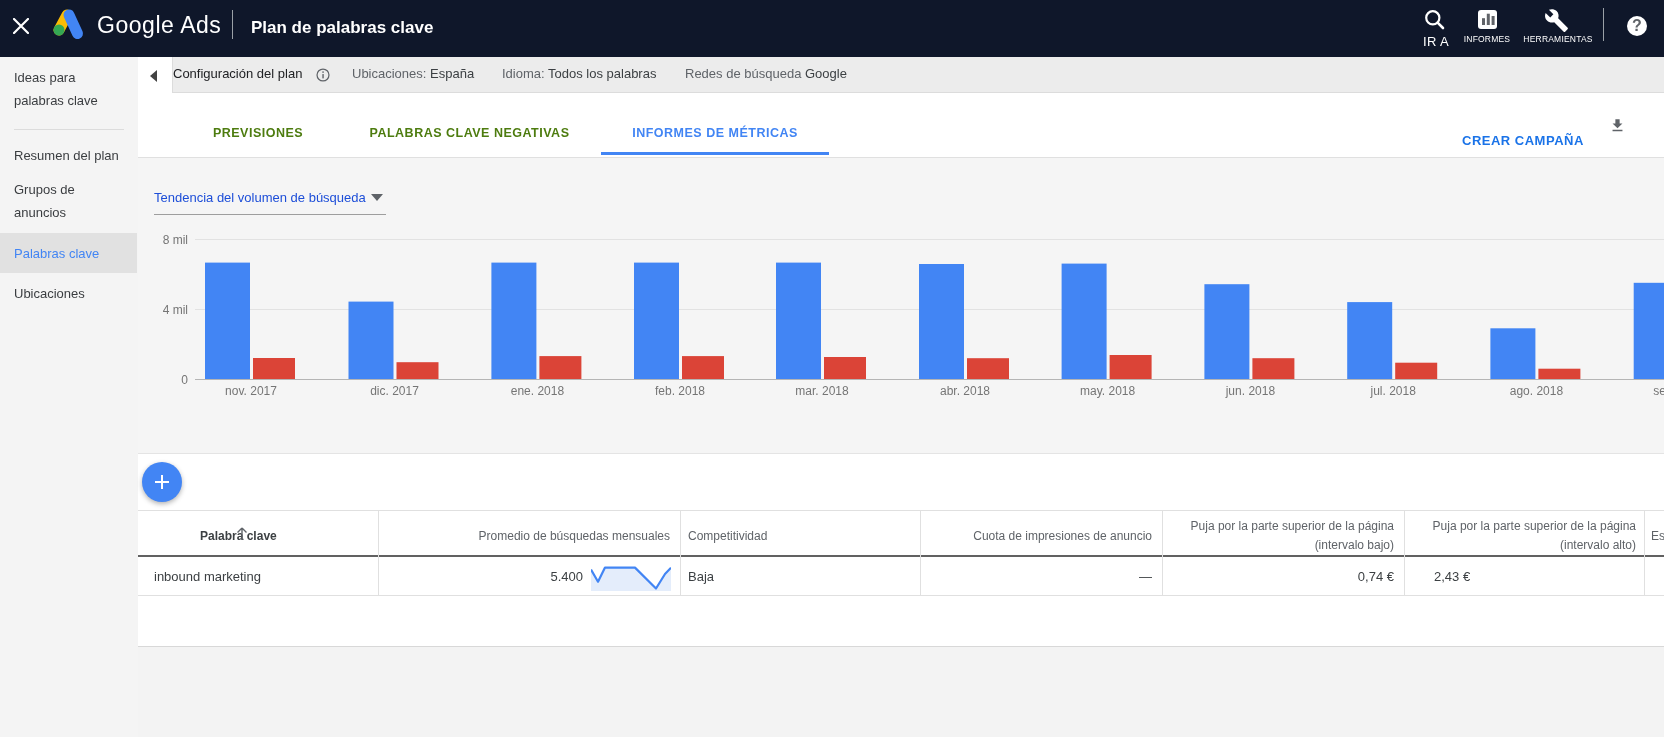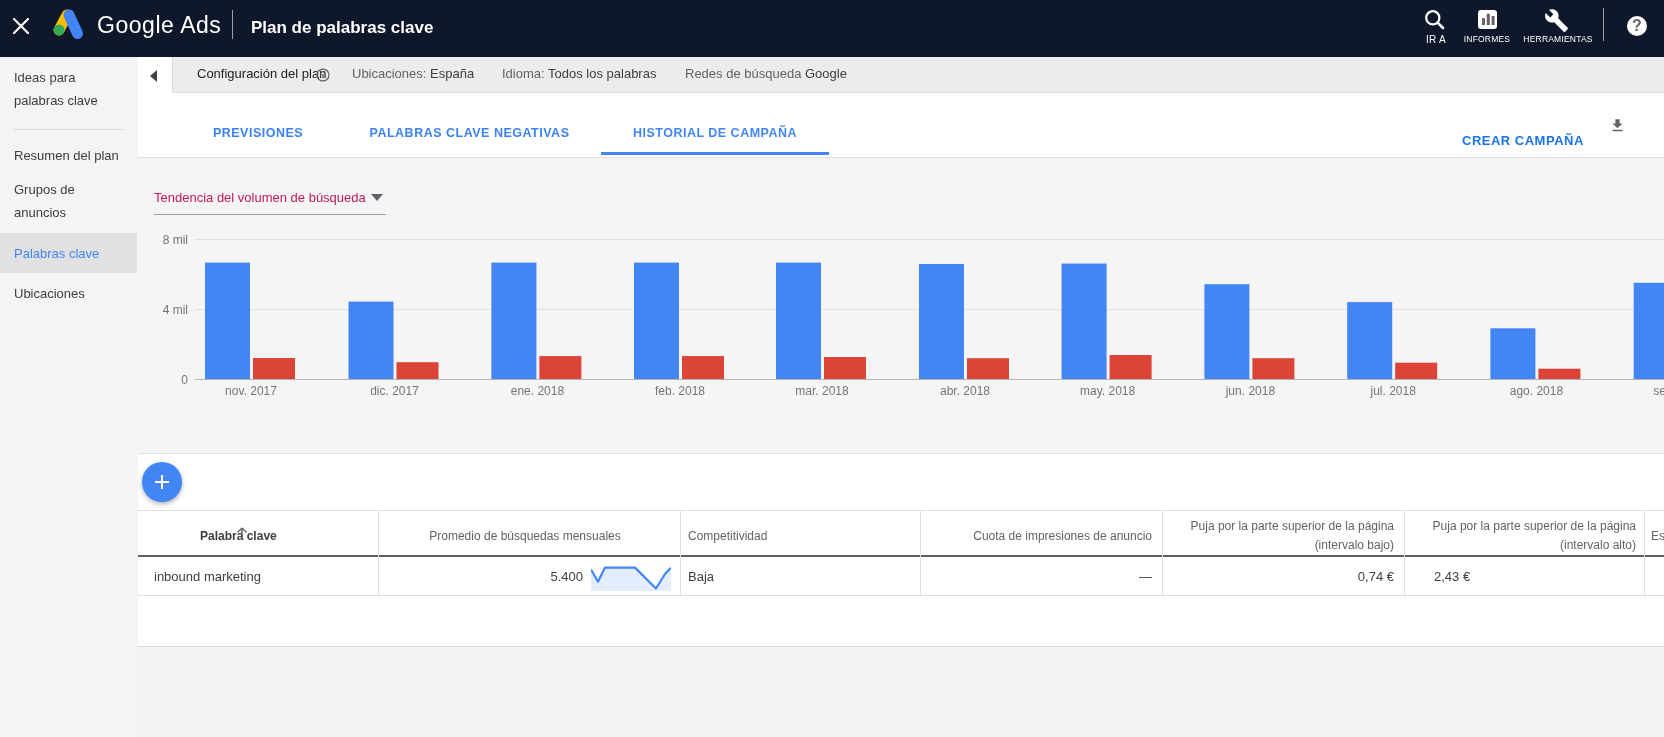--- a/index.html
+++ b/index.html
@@ -17,21 +17,21 @@
 #nav-sel { position:absolute; left:0; top:176px; width:137px; height:40px; background:#e1e1e1; }
 
 
 #configbar { position:absolute; left:138px; top:57px; width:1526px; height:36px; background:#fff; }
 #configbox { position:absolute; left:34px; top:0; width:1492px; height:36px; background:#ececec; border-left:1px solid #dcdcdc; border-bottom:1px solid #dcdcdc; font-size:13px; color:#5f6368; }
 #configbox span.v { color:#3c4043; }
 .cfgitem { position:absolute; top:9px; white-space:nowrap; }
 
 
 #tabs { position:absolute; left:138px; top:93px; width:1526px; height:65px; background:#fff; border-bottom:1px solid #e0e0e0; }
-.tab { position:absolute; top:33px; font-size:12.5px; font-weight:700; color:#3b82f6; letter-spacing:0.5px; white-space:nowrap; }
+.tab { position:absolute; top:33px; font-size:12.5px; font-weight:700; color:#4d7c0f; letter-spacing:0.5px; white-space:nowrap; }
 #tab-underline { position:absolute; left:463px; top:59px; width:228px; height:3px; background:#4285f4; }
 
 
 #chartsec { position:absolute; left:138px; top:158px; width:1526px; height:296px; background:#f5f5f5; border-bottom:1px solid #e4e4e4; }
 
 
 #tablecard { position:absolute; left:138px; top:454px; width:1526px; height:193px; background:#fff; border-bottom:1px solid #d8d8d8; }
 #fab { position:absolute; left:4px; top:8px; width:40px; height:40px; border-radius:50%; background:#4285f4; box-shadow:0 2px 5px rgba(0,0,0,0.3); }
 .colsep { position:absolute; top:56px; width:1px; height:86px; background:#e0e0e0; }
 #thead-top { position:absolute; left:0; top:56px; width:1526px; height:1px; background:#e0e0e0; }
@@ -58,21 +58,21 @@
     <circle cx="9" cy="23" r="5.5" fill="#34a853"></circle>
   </svg>
   <div class="abs title" style="left:97px; top:12px; font-size:23px; letter-spacing:0.55px;">Google Ads</div>
   <div class="abs" style="left:232px; top:10px; width:1px; height:29px; background:#9aa0a6;"></div>
   <div class="abs title" style="left:251px; top:18px; font-size:17px; font-weight:700;">Plan de palabras clave</div>
 
   <svg class="abs" style="left:1425px; top:10px;" width="20" height="20" viewBox="0 0 20 20">
     <circle cx="7.8" cy="7.8" r="6.6" fill="none" stroke="#fff" stroke-width="2.2"></circle>
     <line x1="12.6" y1="12.6" x2="18" y2="18" stroke="#fff" stroke-width="2.6" stroke-linecap="round"></line>
   </svg>
-  <div class="abs title" style="left:1406px; top:34px; width:60px; text-align:center; font-size:10px; letter-spacing:0.3px;">IR A</div>
+  <div class="abs title" style="left:1406px; top:34px; width:60px; text-align:center; font-size:13px; letter-spacing:0.3px;">IR A</div>
 
   <svg class="abs" style="left:1478px; top:9.5px;" width="19" height="19" viewBox="0 0 19 19">
     <rect x="0" y="0" width="19" height="19" rx="3" fill="#fff"></rect>
     <rect x="4" y="8.2" width="3" height="6.8" fill="#606368"></rect>
     <rect x="8.8" y="3.7" width="3" height="11.3" fill="#606368"></rect>
     <rect x="13.6" y="6" width="3" height="9" fill="#606368"></rect>
   </svg>
   <div class="abs title" style="left:1457px; top:34px; width:60px; text-align:center; font-size:8.5px; letter-spacing:0.2px;">INFORMES</div>
 
   <svg class="abs" style="left:1543px; top:7.5px;" width="27" height="25" viewBox="0 0 24 24">
@@ -93,45 +93,45 @@
   <div id="nav-sel"></div>
   <div class="navitem" style="top:185px; color:#4285f4;">Palabras clave</div>
   <div class="navitem" style="top:225px;">Ubicaciones</div>
 </div>
 
 <div id="configbar">
   <svg class="abs" style="left:12px; top:12.5px;" width="7" height="12" viewBox="0 0 7 12">
     <path d="M7 0 L0 6 L7 12 Z" fill="#424242"></path>
   </svg>
   <div id="configbox">
-    <div class="cfgitem" style="left:24px; color:#202124;">Configuración del plan</div>
+    <div class="cfgitem" style="left:0; color:#202124;">Configuración del plan</div>
     <svg class="abs" style="left:143px; top:11px;" width="14" height="14" viewBox="0 0 15 15">
       <circle cx="7.5" cy="7.5" r="6.4" fill="none" stroke="#5f6368" stroke-width="1.3"></circle>
       <rect x="6.8" y="6.5" width="1.5" height="4.6" fill="#5f6368"></rect>
       <rect x="6.8" y="3.6" width="1.5" height="1.6" fill="#5f6368"></rect>
     </svg>
     <div class="cfgitem" style="left:179px;">Ubicaciones: <span class="v">España</span></div>
     <div class="cfgitem" style="left:329px;">Idioma: <span class="v">Todos los palabras</span></div>
     <div class="cfgitem" style="left:512px;">Redes de búsqueda <span class="v">Google</span></div>
   </div>
 </div>
 
 <div id="tabs">
   <div class="tab" style="left:45px; width:150px; text-align:center;">PREVISIONES</div>
   <div class="tab" style="left:201px; width:261px; text-align:center;">PALABRAS CLAVE NEGATIVAS</div>
-  <div class="tab" style="left:463px; width:228px; text-align:center; color:#4285f4;">HISTORIAL DE CAMPAÑA</div>
+  <div class="tab" style="left:463px; width:228px; text-align:center; color:#4285f4;">INFORMES DE MÉTRICAS</div>
   <div id="tab-underline"></div>
   <div class="tab" style="left:1324px; top:40px; color:#1a73e8; font-size:13px;">CREAR CAMPAÑA</div>
   <svg class="abs" style="left:1471px; top:24px;" width="17" height="17" viewBox="0 0 24 24">
     <path fill="#5f6368" d="M19 9h-4V3H9v6H5l7 7 7-7zM5 18v2h14v-2H5z"></path>
   </svg>
 </div>
 
 <div id="chartsec">
-  <div class="abs" style="left:16px; top:32px; font-size:13px; color:#be185d;">Tendencia del volumen de búsqueda</div>
+  <div class="abs" style="left:16px; top:32px; font-size:13px; color:#1d4ed8;">Tendencia del volumen de búsqueda</div>
   <svg class="abs" style="left:233px; top:36px;" width="12" height="7" viewBox="0 0 12 7">
     <path d="M0 0 L12 0 L6 7 Z" fill="#5f6368"></path>
   </svg>
   <div class="abs" style="left:16px; top:56px; width:232px; height:1px; background:#9e9e9e;"></div>
   <svg class="abs" style="left:0; top:0;" width="1526" height="296" viewBox="0 0 1526 296">
 
     <g stroke="#e2e2e2" stroke-width="1">
       <line x1="57" y1="81.5" x2="1526" y2="81.5"></line>
       <line x1="57" y1="151.5" x2="1526" y2="151.5"></line>
     </g>
@@ -196,21 +196,21 @@
   <div class="colsep" style="left:542px;"></div>
   <div class="colsep" style="left:782px;"></div>
   <div class="colsep" style="left:1024px;"></div>
   <div class="colsep" style="left:1266px;"></div>
   <div class="colsep" style="left:1506px;"></div>
 
   <div class="th" style="left:16px; top:75px; color:#3c4043; font-weight:700;padding-left:46px;">Palabra clave</div>
   <svg class="abs" style="left:98px; top:73px;" width="12" height="14" viewBox="0 0 12 14">
     <path d="M6 1 V13 M6 1 L1.5 5.5 M6 1 L10.5 5.5" stroke="#5f6368" stroke-width="1.4" fill="none"></path>
   </svg>
-  <div class="th" style="left:242px; top:75px; width:290px; text-align:center;">Promedio de búsquedas mensuales</div>
+  <div class="th" style="left:242px; top:75px; width:290px; text-align:right;">Promedio de búsquedas mensuales</div>
   <div class="th" style="left:550px; top:75px;">Competitividad</div>
   <div class="th" style="left:784px; top:75px; width:230px; text-align:right;">Cuota de impresiones de anuncio</div>
   <div class="th" style="left:1026px; top:63px; width:230px; text-align:right; line-height:19px;">Puja por la parte superior de la página<br>(intervalo bajo)</div>
   <div class="th" style="left:1268px; top:63px; width:230px; text-align:right; line-height:19px;">Puja por la parte superior de la página<br>(intervalo alto)</div>
   <div class="th" style="left:1513px; top:75px;">Es</div>
 
   <div class="td" style="left:16px; top:115px;">inbound marketing</div>
   <div class="td" style="left:345px; top:115px; width:100px; text-align:right;">5.400</div>
 
   <svg class="abs" style="left:453px; top:112px;" width="80" height="26" viewBox="0 0 80 26">

